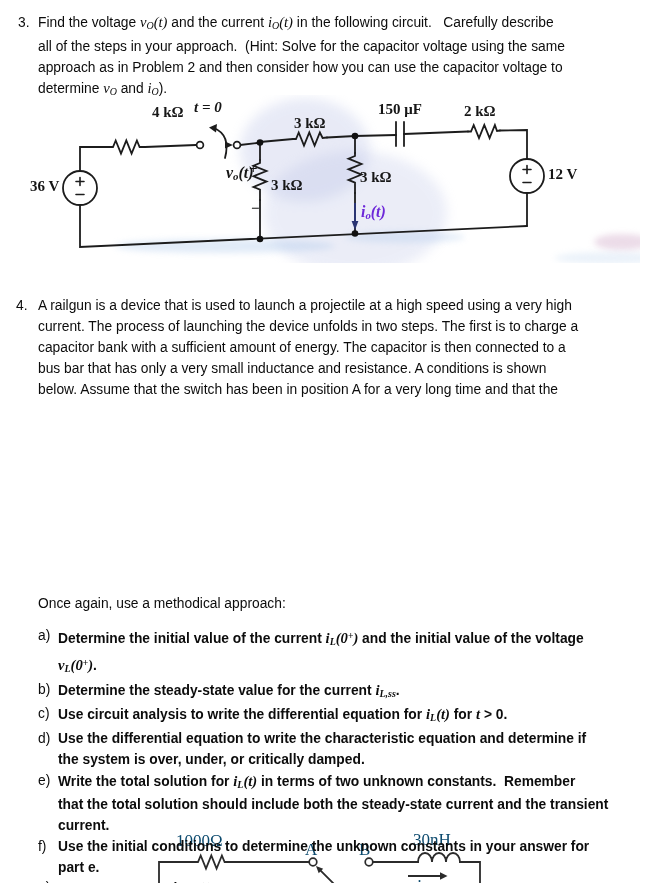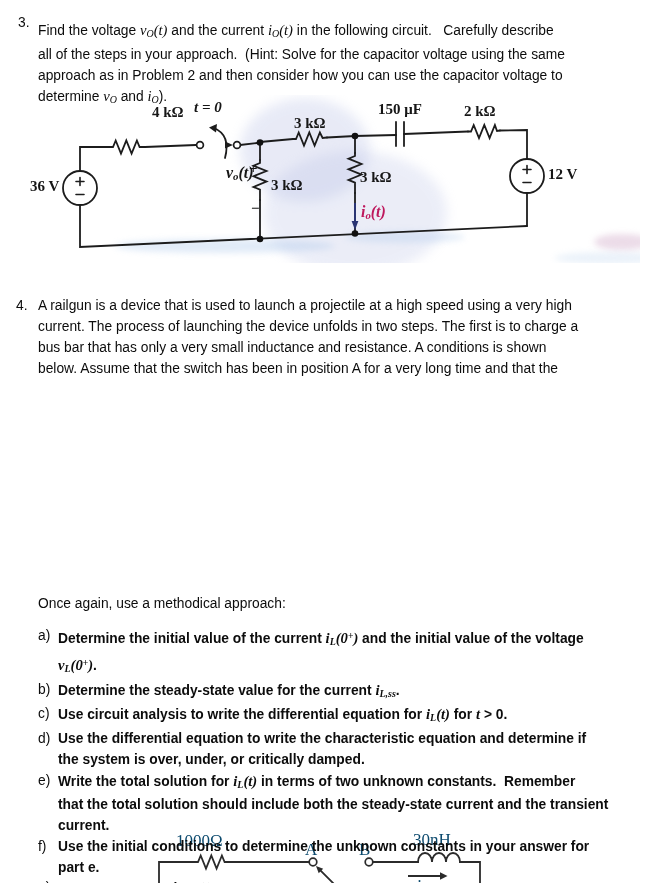--- a/index.html
+++ b/index.html
@@ -11,34 +11,34 @@
   
   .tl{white-space:pre;line-height:21px;font-size:13.8px;}
   .list .tl{line-height:20.8px;font-weight:bold;}
   .pnum{font-size:13.8px;line-height:21px;}
   .seg-mi{font-family:"Liberation Serif",serif;font-style:italic;font-size:1.06em;}
   .seg-sb{font-family:"Liberation Serif",serif;font-style:italic;font-size:0.72em;vertical-align:-0.18em;}
   .seg-sp{font-family:"Liberation Serif",serif;font-size:0.7em;vertical-align:0.45em;}
   
   .clab{position:absolute;font-family:"Liberation Serif",serif;font-weight:600;font-size:15px;color:#161616;white-space:pre;}
   .clab.ital{font-style:italic;}
-  .clab.navy{color:#be185d;}
+  .clab.navy{color:#6d28d9;}
   .c2lab{position:absolute;font-family:"Liberation Serif",serif;font-weight:400;font-size:17px;color:#0c4a6e;white-space:pre;}
   .c2lab.ital{font-style:italic;}
   .blur6{filter:blur(6px);}
   .blur3{filter:blur(3px);}
   svg{display:block;}
   .listrow{display:flex;align-items:flex-start;}
   .listrow .llab{width:20px;flex:0 0 20px;font-size:13.8px;line-height:20.8px;white-space:pre;}
 </style>
 </head>
 <body>
 
 <div class="abs pnum" style="left:18px;top:12px;">3.</div>
-<div class="abs" style="left:38px;top:12px;width:612px;margin-top:8px;">
+<div class="abs" style="left:38px;top:12px;width:612px;">
     <div class="tl"><span>Find the voltage </span><span class="seg-mi">v</span><span class="seg-sb">O</span><span class="seg-mi">(t)</span><span> and the current </span><span class="seg-mi">i</span><span class="seg-sb">O</span><span class="seg-mi">(t)</span><span> in the following circuit.   Carefully describe</span></div>
     <div class="tl"><span>all of the steps in your approach.  (Hint: Solve for the capacitor voltage using the same</span></div>
     <div class="tl"><span>approach as in Problem 2 and then consider how you can use the capacitor voltage to</span></div>
     <div class="tl"><span>determine </span><span class="seg-mi">v</span><span class="seg-sb">O</span><span> and </span><span class="seg-mi">i</span><span class="seg-sb">O</span><span>).</span></div>
   </div>
 
 <div class="abs" style="left:0;top:0;width:660px;height:270px;">
   <svg class="abs" style="left:25px;top:95px;" width="615" height="168" viewBox="0 0 615 168">
 
     <g>
@@ -118,20 +118,21 @@
   <div class="clab" style="left:271px;top:177px;">3 kΩ</div>
   <div class="clab" style="left:251px;top:200px;">−</div>
   <div class="clab" style="left:360px;top:169px;">3 kΩ</div>
   <div class="clab navy" style="left:361px;top:203px;"><span class="seg-mi">i</span><span class="seg-sb">o</span><span class="seg-mi">(t)</span></div>
 </div>
 
 <div class="abs pnum" style="left:16px;top:295px;">4.</div>
 <div class="abs" style="left:38px;top:295px;width:612px;">
     <div class="tl"><span>A railgun is a device that is used to launch a projectile at a high speed using a very high</span></div>
     <div class="tl"><span>current. The process of launching the device unfolds in two steps. The first is to charge a</span></div>
+    <div class="tl"><span>capacitor bank with a sufficient amount of energy. The capacitor is then connected to a</span></div>
     <div class="tl"><span>bus bar that has only a very small inductance and resistance. A conditions is shown</span></div>
     <div class="tl"><span>below. Assume that the switch has been in position A for a very long time and that the</span></div>
   </div>
 
 <div class="abs" style="left:0;top:400px;width:660px;height:185px;">
   <svg class="abs" style="left:10px;top:423px;" width="520" height="152" viewBox="0 0 520 152">
     <g stroke="#2b2b2b" stroke-width="1.8" fill="none" stroke-linecap="square">
 
       <path d="M149,78 L149,39 L185,39"></path>
       <polyline points="185,39 188,39 190.7,32.5 196,45.5 201.3,32.5 206.6,45.5 211.9,32.5 214.6,39 218,39"></polyline>

